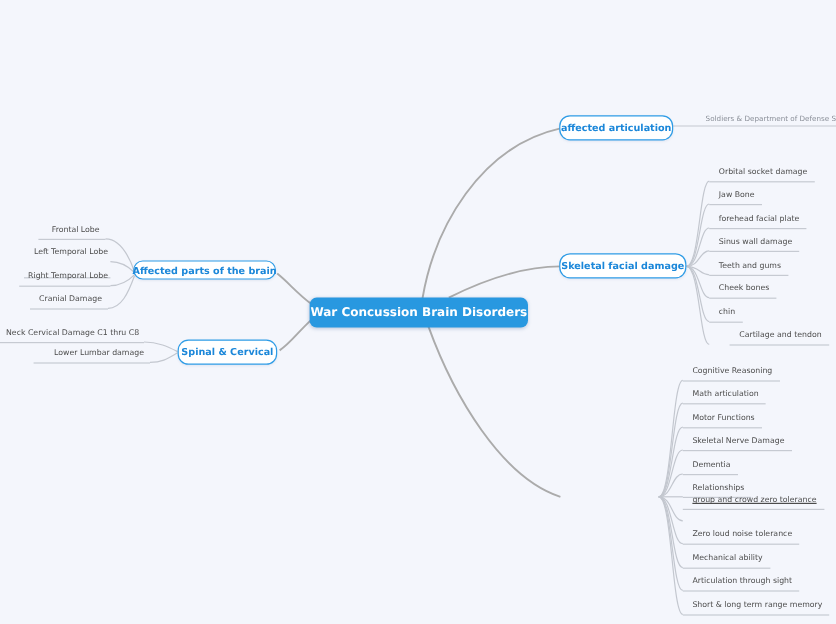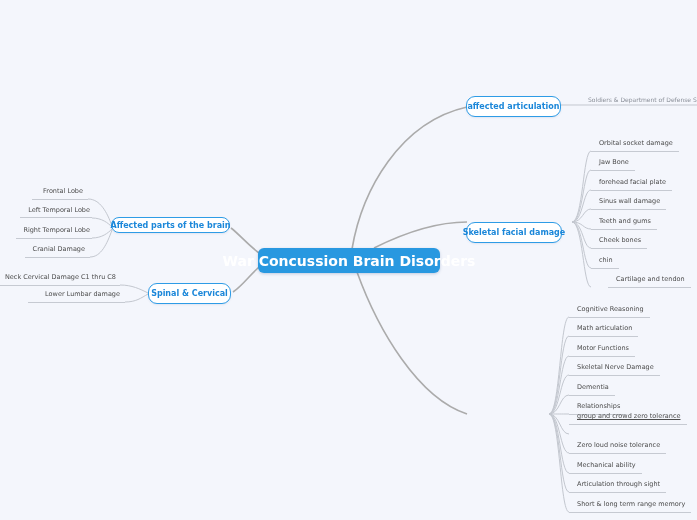--- a/index.html
+++ b/index.html
@@ -29,21 +29,21 @@
   }
   .root{
     position:absolute;
     box-sizing:border-box;
     left:258px;top:248px;width:182px;height:25px;
     background:#2898e0;
     border:none;
     border-radius:6px;
     color:#ffffff;
     font-weight:bold;
-    font-size:14px;
+    font-size:10px;
     display:flex;align-items:center;justify-content:center;
     white-space:nowrap;
     box-shadow:0 1px 3px rgba(40,80,140,0.25);
   }
   .leaf{
     position:absolute;
     box-sizing:border-box;
     font-size:6.5px;
     line-height:9px;
     color:#4c4c4c;
@@ -53,36 +53,36 @@
   }
   .leaf-note{
     position:absolute;
     font-size:6px;
     line-height:9px;
     color:#8a8f98;
     white-space:nowrap;
   }
   
   .n-ai{left:466px;top:96px;width:95px;height:21px;}
-  .n-sk{left:466px;top:222px;width:96px;height:21px;}
+  .n-sk{left:466px;top:211px;width:106px;height:21px;}
   .n-br{left:111px;top:217px;width:119px;height:16px;}
   .n-sp{left:148px;top:283px;width:83px;height:21px;}
   .n-ab{left:466px;top:403px;width:83px;height:21px;}
   
   .sk0{left:591px;top:139px;} .sk1{left:591px;top:158px;} .sk2{left:591px;top:178px;}
   .sk3{left:591px;top:197px;} .sk4{left:591px;top:217px;} .sk5{left:591px;top:236px;}
   .sk6{left:591px;top:256px;} .sk7{left:591px;top:275px;margin-left:17px;}
   
   .ab0{left:569px;top:305px;} .ab1{left:569px;top:324px;} .ab2{left:569px;top:344px;}
   .ab3{left:569px;top:363px;} .ab4{left:569px;top:383px;} .ab5{left:569px;top:402px;}
   .ab6{left:569px;top:412px;text-decoration:underline;} .ab7{left:569px;top:441px;} .ab8{left:569px;top:461px;}
   .ab9{left:569px;top:480px;} .ab10{left:569px;top:500px;text-align:right;}
   
   .br0{right:609px;top:187px;padding:0 5px 3px 11px;}
-  .br1{right:605px;top:206px;padding:0 2px 2px 8px;}
+  .br1{right:605px;top:206px;padding:0 2px 16px 8px;}
   .br2{right:605px;top:226px;padding:0 2px 3px 7px;}
   .br3{right:607px;top:245px;padding:0 5px 3px 8px;}
   
   .sp0{right:577px;top:273px;padding:0 4px 3px 12px;}
   .sp1{right:572px;top:290px;padding:0 5px 3px 17px;}
   .note-ai{left:588px;top:95px;}
 </style>
 </head>
 <body>
 

